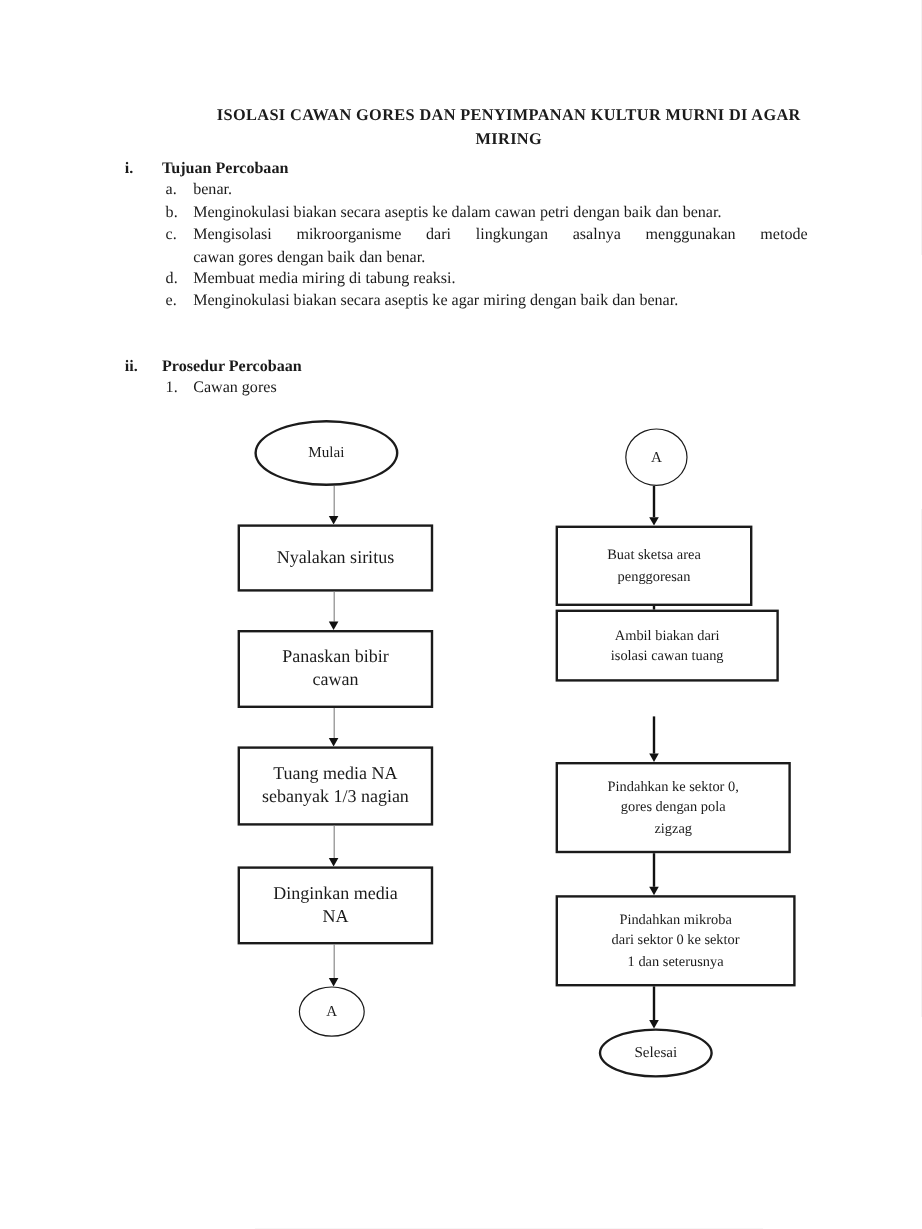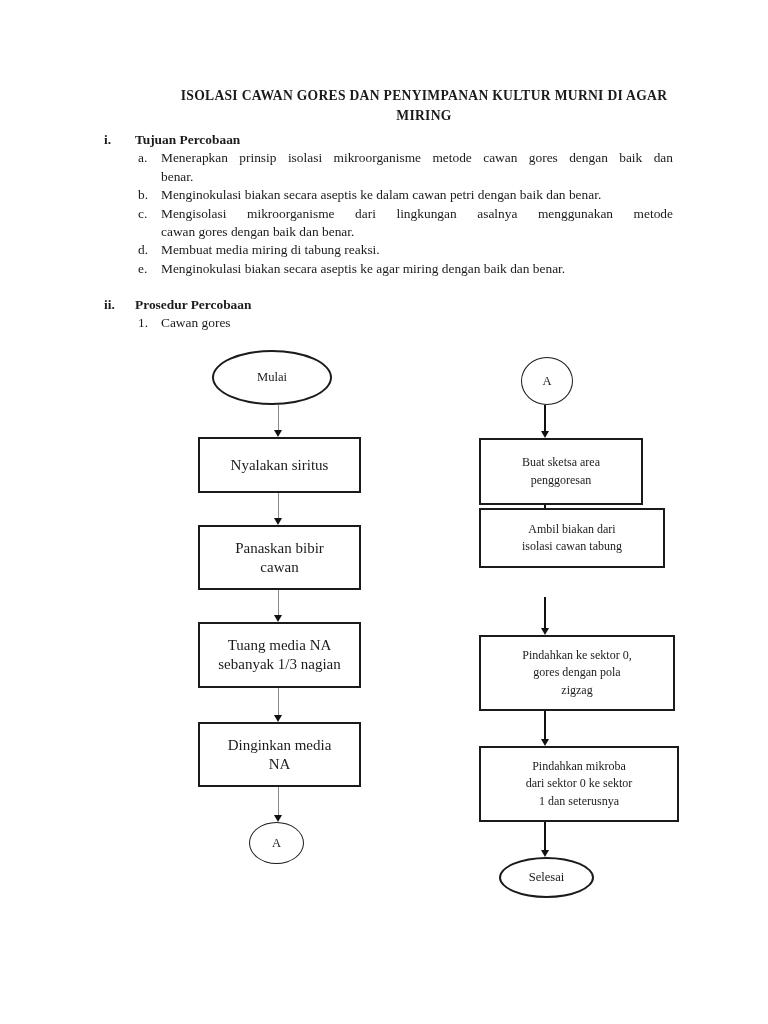--- a/index.html
+++ b/index.html
@@ -25,21 +25,21 @@
   .sub-item { display:flex; margin-left:34px; }
   .sub-num  { width:23px; flex:none; }
   
   .node {
     position:absolute; box-sizing:border-box; background:#fff;
     display:flex; align-items:center; justify-content:flex-end;
     text-align:center;
   }
   .node .lbl { width:100%; }
   .box     { border:2px solid #1b1b1b; font-size:15px; line-height:19px; }
-  .box.sm  { font-size:12px; line-height:17.5px;margin-left:16px; }
+  .box.sm  { font-size:12px; line-height:17.5px; }
   .ellipse { border:2px solid #1b1b1b; border-radius:50%; font-size:12.6px; }
   .circle  { border:1.5px solid #1b1b1b; border-radius:50%; font-size:12.6px; }
   .arrow { position:absolute; width:0; }
   .arrow .line {
     position:absolute; top:0; left:-0.5px; width:1px;
     height:calc(100% - 7px); background:#8a8a8a;
   }
   .arrow .head {
     position:absolute; bottom:0; left:-4.5px; width:0; height:0;
     border-left:4.5px solid transparent; border-right:4.5px solid transparent;
@@ -59,21 +59,20 @@
 
   <div class="section" style="top:131px">
     <div class="sec-head">
       <span class="sec-num">i.</span>
       <span>Tujuan Percobaan</span>
     </div>
     <div class="items">
       <div class="item">
         <span class="letter">a.</span>
         <div class="itext">
-          <div class="jline">Menerapkan prinsip isolasi mikroorganisme metode cawan gores dengan baik dan</div>
           <div>benar.</div>
         </div>
       </div>
       <div class="item">
         <span class="letter">b.</span>
         <div class="itext">
           <div>Menginokulasi biakan secara aseptis ke dalam cawan petri dengan baik dan benar.</div>
         </div>
       </div>
       <div class="item">
@@ -186,21 +185,21 @@
   </div>
 
   <div class="arrow dark" style="left:545px; top:505px; height:32px;">
     <div class="line"></div>
     <div class="head"></div>
   </div>
 
   <div class="node box sm" style="left:463px; top:508px; width:186px; height:60px;">
     <div class="lbl">
       <div>Ambil biakan dari</div>
-      <div>isolasi cawan tabung</div>
+      <div>isolasi cawan tuang</div>
     </div>
   </div>
 
   <div class="arrow dark" style="left:545px; top:597px; height:38px;">
     <div class="line"></div>
     <div class="head"></div>
   </div>
 
   <div class="node box sm" style="left:463px; top:635px; width:196px; height:76px;">
     <div class="lbl">

